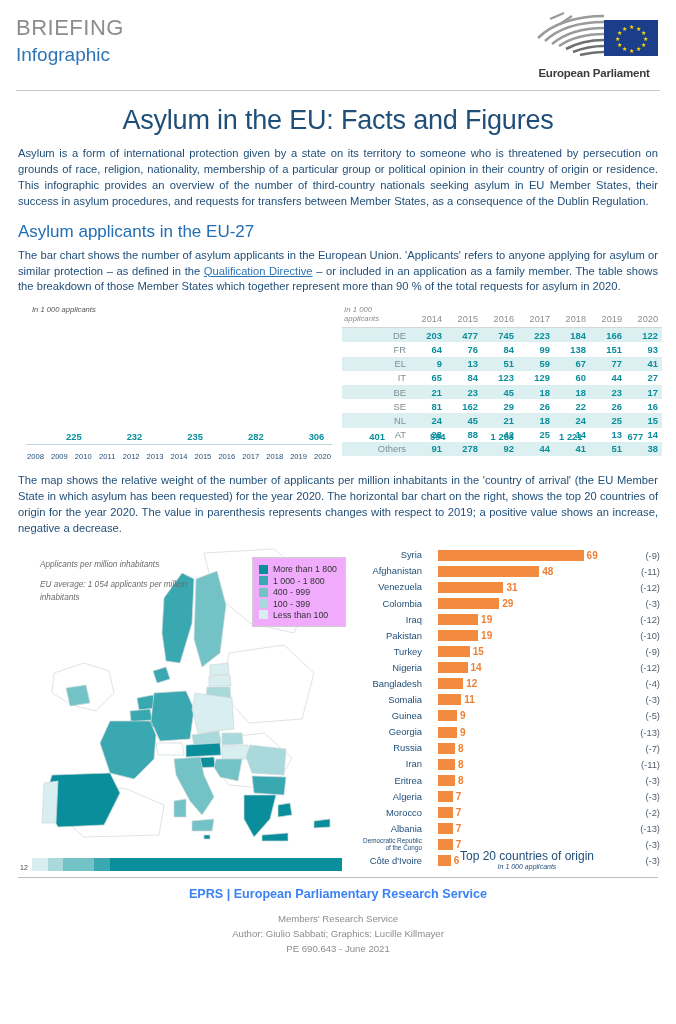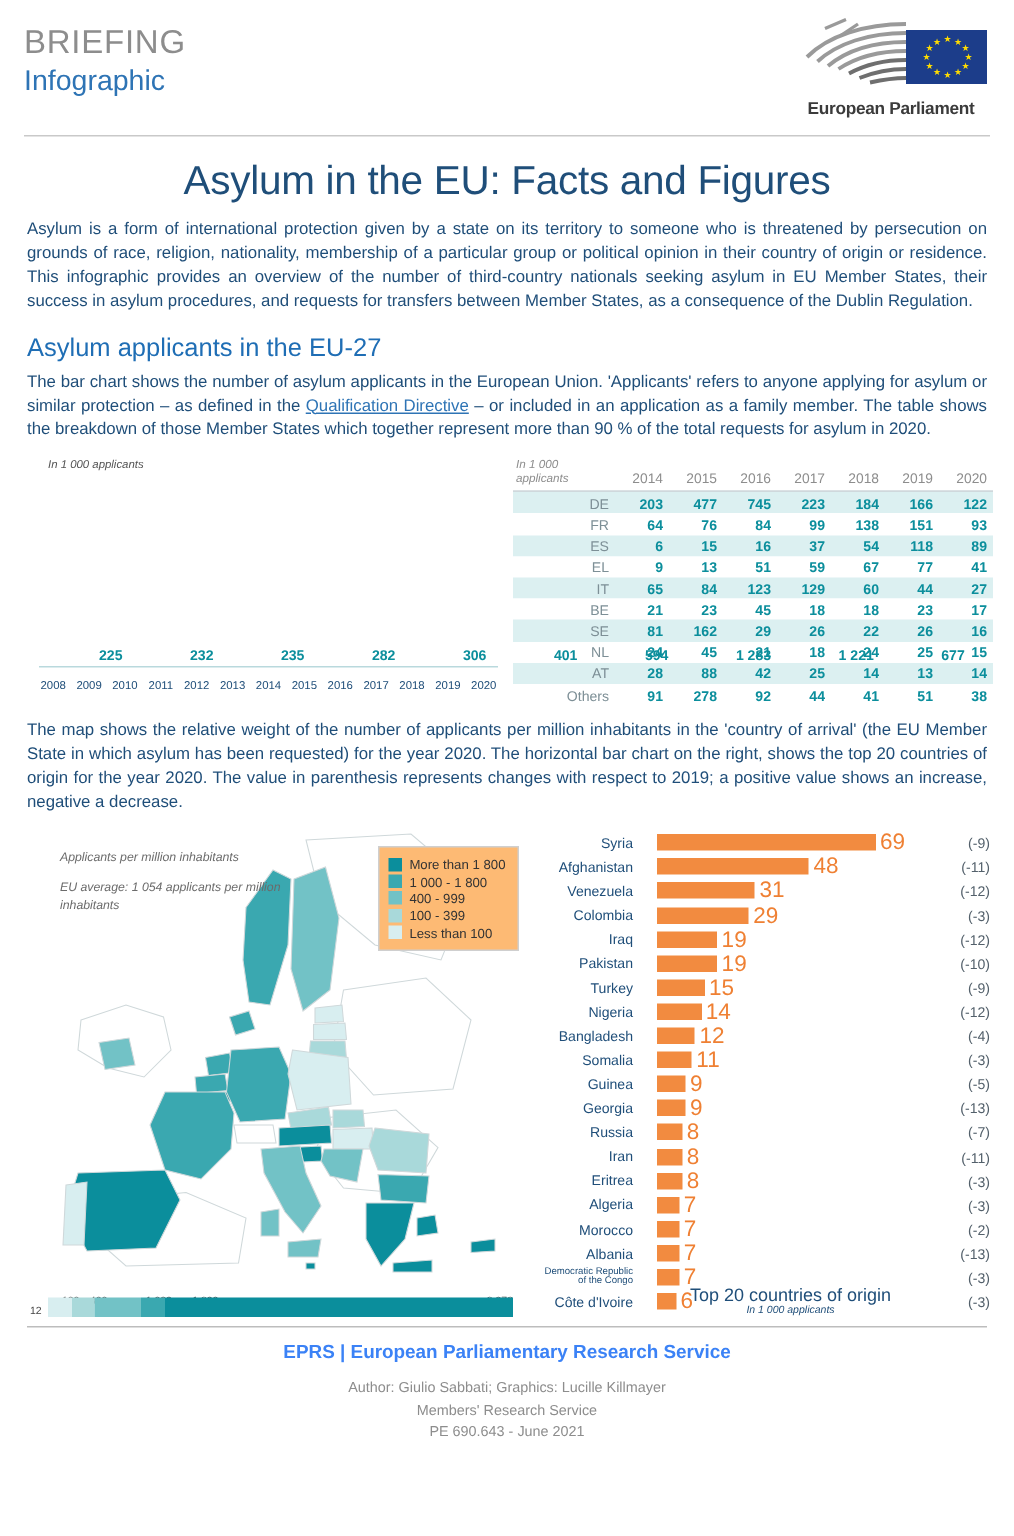--- a/index.html
+++ b/index.html
@@ -63,39 +63,39 @@
   table.tbl td.cc { text-align: right; color: #7d8f96; font-weight: normal; }
   table.tbl tbody tr:nth-child(odd) { background: #dcf0f1; }
   table.tbl tbody tr:nth-child(even) { background: #ffffff; }
 
   
   .lower { display: flex; margin-top: 6px; }
   .mapbox { width: 340px; position: relative; height: 330px; }
   .map-note { position: absolute; left: 26px; top: 16px; font-size: 8.2px; font-style: italic;
               color: #6b6b6b; line-height: 1.5; width: 150px; }
   .map-note .l2 { margin-top: 8px; display: block; }
-  .legend { position: absolute; right: 8px; top: 14px; background: #fdba74; border: 1px solid #cfcfcf;
+  .legend { position: absolute; right: 8px; top: 14px; background: #f0abfc; border: 1px solid #cfcfcf;
             padding: 5px 8px 5px 6px; }
   .legend .lrow { display: flex; align-items: center; font-size: 8.8px; color: #333; margin: 1.4px 0; }
   .lsw { width: 9px; height: 9px; margin-right: 5px; display: inline-block; }
   .mapsvg { position: absolute; left: 0; top: 0; }
   .scalebar { position: absolute; bottom: 2px; left: 18px; right: 12px; height: 26px; }
   .sb-track { position: absolute; bottom: 0; left: 0; right: 0; height: 13px; display: flex; }
   .sb-labels { position: absolute; bottom: 14px; left: 0; right: 0; font-size: 7px; color: #444; }
   .sb-labels span { position: absolute; }
   .sb-min { position: absolute; bottom: 0px; left: -12px; font-size: 7px; color: #444; }
 
   
   .hbars { flex: 1; padding-left: 2px; padding-top: 4px; position: relative; }
   .hrow { display: flex; align-items: center; height: 16.1px; }
   .hname { width: 82px; text-align: right; font-size: 9.4px; color: #1f4e79; padding-right: 16px; line-height: 1.02; }
   .hname.small { font-size: 6.4px; }
   .hbarwrap { position: relative; flex: 1; height: 16.1px; display: flex; align-items: center; }
   .hbar { height: 11px; background: #f28b40; }
-  .hval { font-size: 15px; color: #ef8033; font-weight: normal; margin-left: 3px; }
+  .hval { font-size: 10px; color: #ef8033; font-weight: bold; margin-left: 3px; }
   .hchg { width: 42px; text-align: right; font-size: 9.4px; color: #53606b; padding-right: 2px; }
   .hb-caption { position: absolute; right: 60px; bottom: 3px; text-align: center; width: 150px; }
   .hb-caption .c1 { font-size: 12px; color: #1f4e79; }
   .hb-caption .c2 { font-size: 7px; font-style: italic; color: #1f4e79; }
 
   
   .footrule { height: 1px; background: #bdbdbd; margin: 4px 4px 0 4px; }
   .foot1 { text-align: center; font-size: 12.6px; color: #3b82f6; font-weight: bold; margin-top: 9px; }
   .foot2 { text-align: center; font-size: 9.6px; color: #8d8d8d; margin-top: 11px; line-height: 1.55; }
 </style>
@@ -262,30 +262,20 @@
               <td class="cc">FR</td>
               <td>64</td>
               <td>76</td>
               <td>84</td>
               <td>99</td>
               <td>138</td>
               <td>151</td>
               <td>93</td>
             </tr>
             <tr>
-              <td class="cc">ES</td>
-              <td>6</td>
-              <td>15</td>
-              <td>16</td>
-              <td>37</td>
-              <td>54</td>
-              <td>118</td>
-              <td>89</td>
-            </tr>
-            <tr>
               <td class="cc">EL</td>
               <td>9</td>
               <td>13</td>
               <td>51</td>
               <td>59</td>
               <td>67</td>
               <td>77</td>
               <td>41</td>
             </tr>
             <tr>
@@ -642,18 +632,18 @@
         <div class="hb-caption">
         <div class="c1">Top 20 countries of origin</div>
         <div class="c2">In 1 000 applicants</div>
       </div>
     </div>
   </div>
 
   <div class="footrule"></div>
   <div class="foot1">EPRS | European Parliamentary Research Service</div>
   <div class="foot2">
+    <div>Members' Research Service</div>
     <div>Author: Giulio Sabbati; Graphics: Lucille Killmayer</div>
-    <div>Members' Research Service</div>
     <div>PE 690.643 - June 2021</div>
   </div>
 
 </div>
 
 </body></html>

